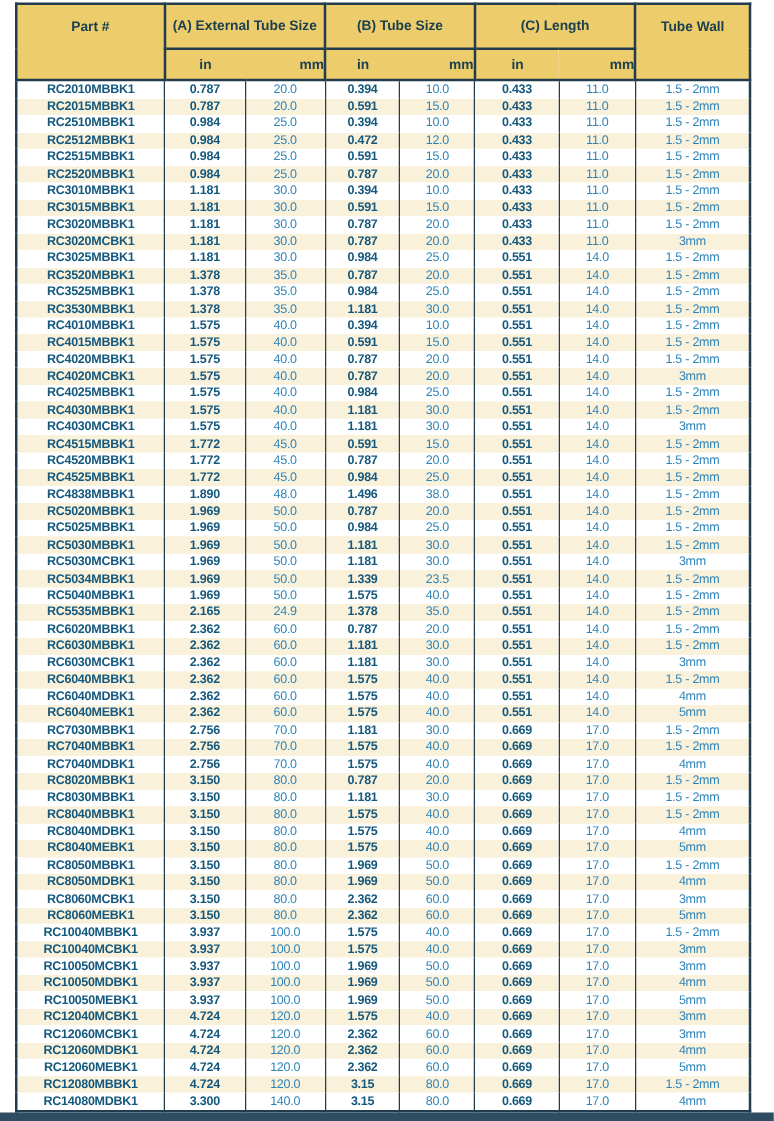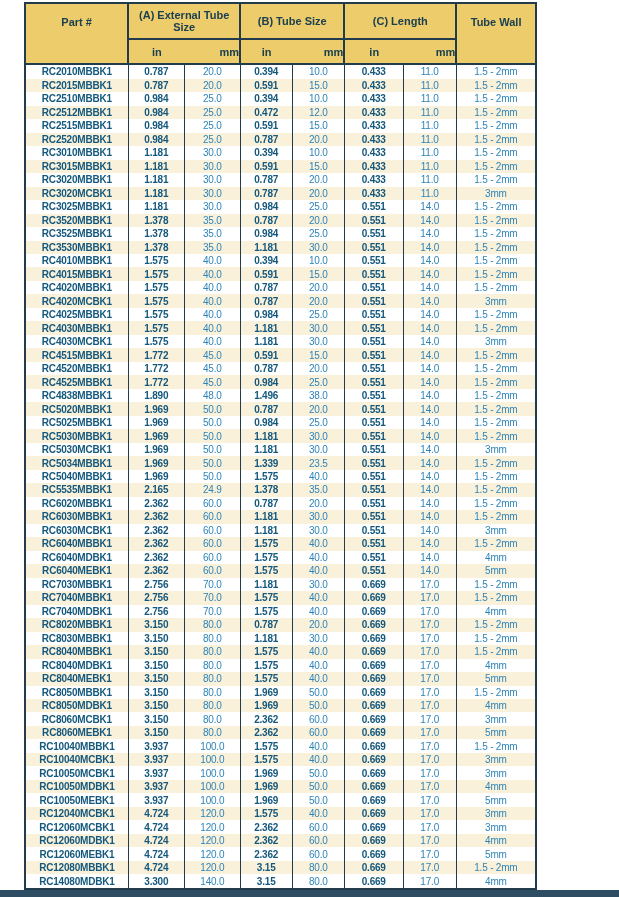--- a/index.html
+++ b/index.html
@@ -5,21 +5,21 @@
   html,body { margin:0; padding:0; }
   body {
     width:619px; height:897px;
     background:#ffffff;
     font-family:"Liberation Sans", sans-serif;
     position:relative;
     overflow:hidden;
   }
   .sheet { position:absolute; inset:0; }
   .table-wrap {
-    position:absolute; left:24px; top:2px; width:513px; height:888px;
+    position:absolute; left:12px; top:2px; width:589px; height:888px;
   }
   table {
     width:100%; height:100%;
     border-collapse:collapse;
     table-layout:fixed;
     border:2px solid #223C4E;
   }
   thead th {
     background:#EDCC6B;
     color:#1B4050;

